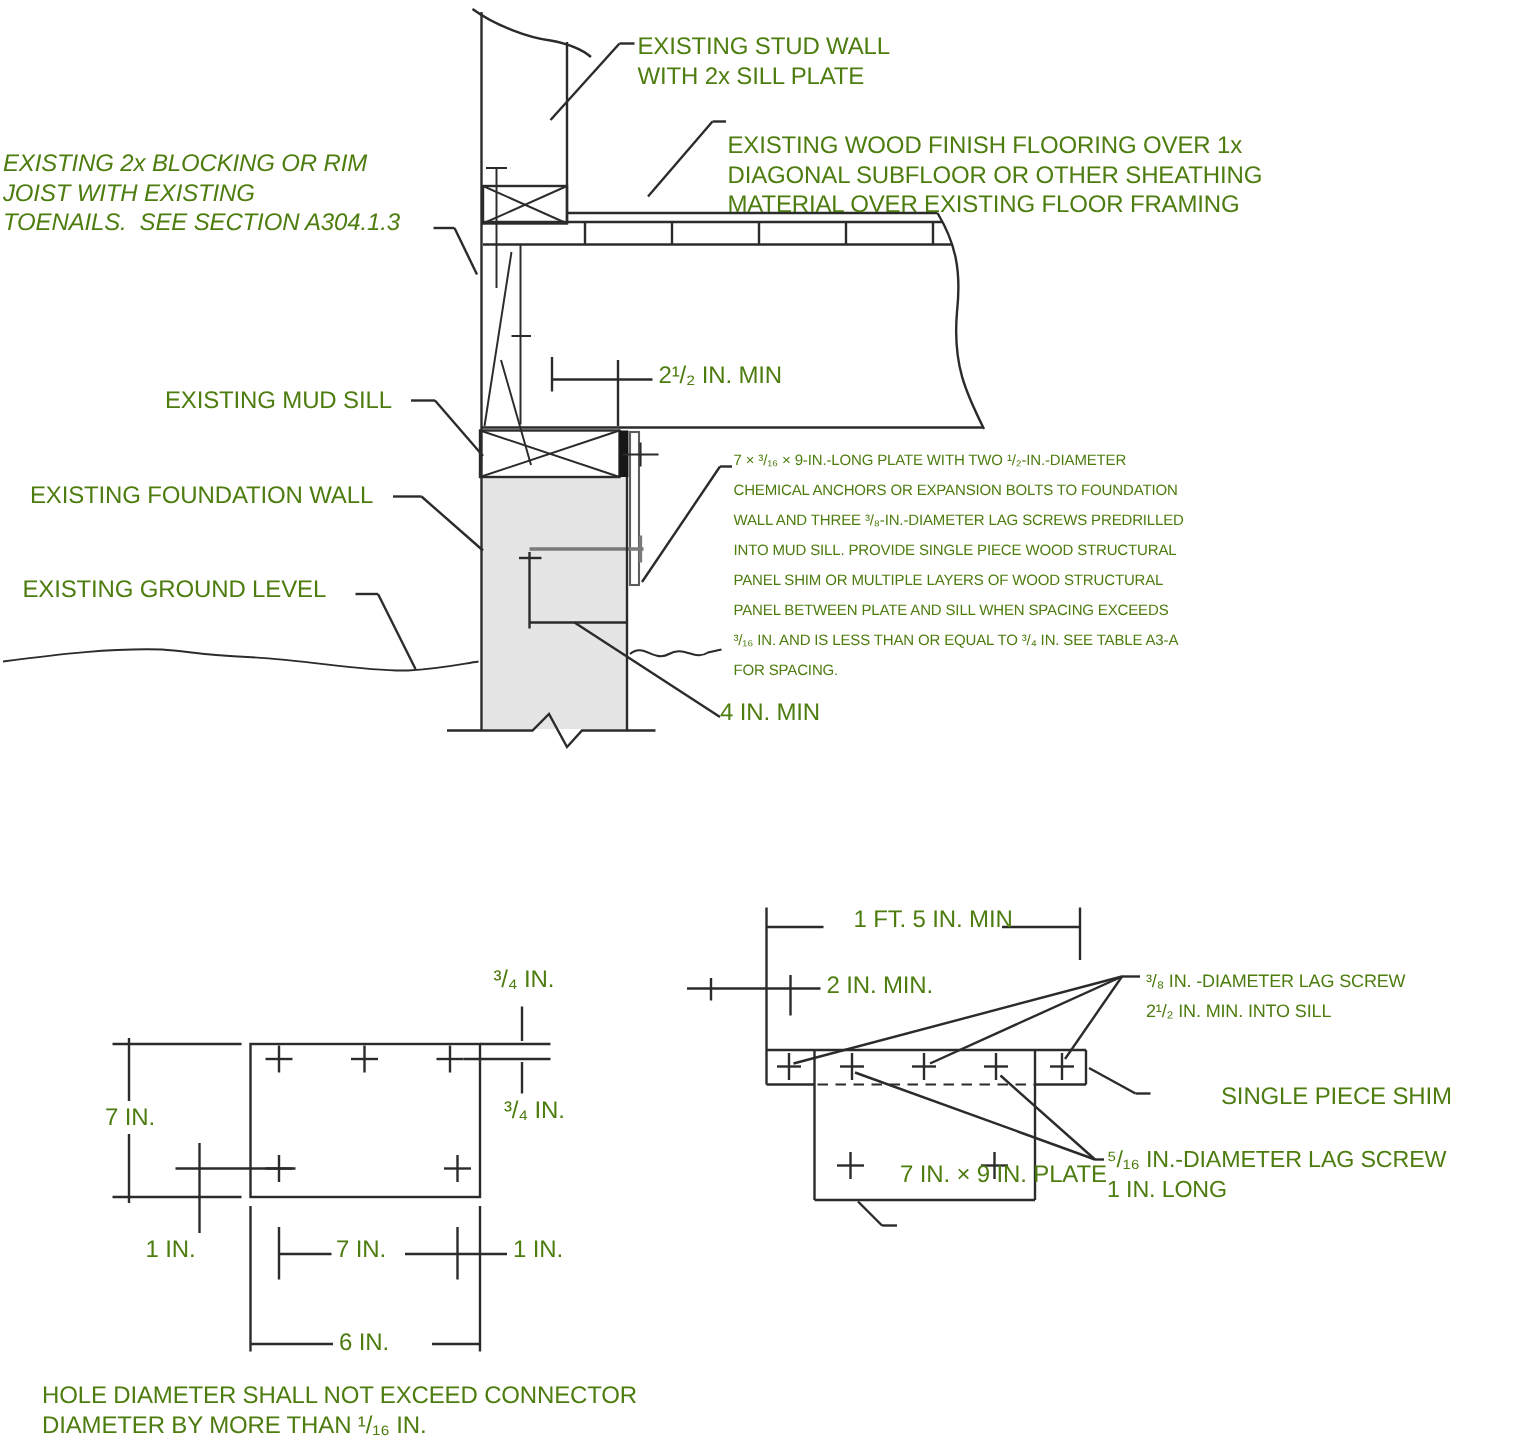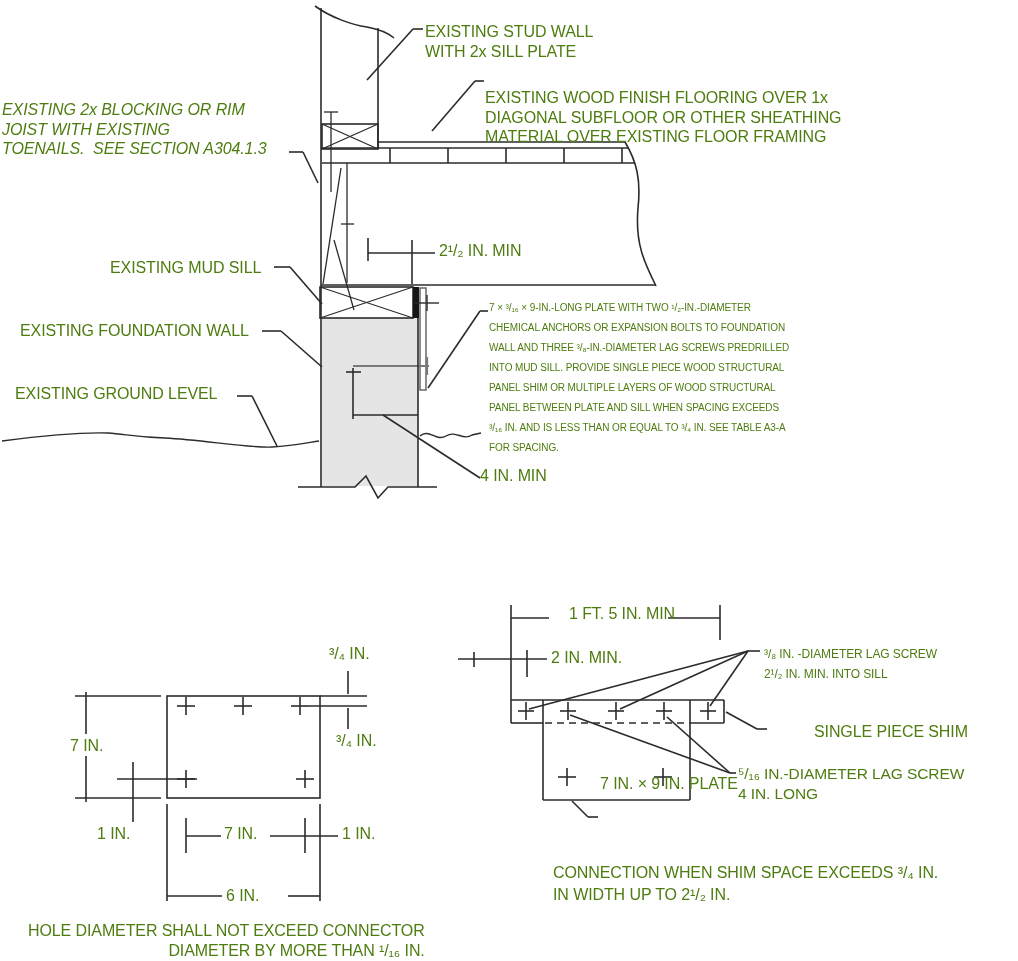--- a/index.html
+++ b/index.html
@@ -25,21 +25,21 @@
   .lbl-dim25{left:439px;top:241px;text-align:center;}
   .lbl-note{left:489px;top:298px;font-size:10px;line-height:20px;}
   .lbl-dim4{left:480px;top:466px;}
   .lbl-tq-top{left:329px;top:644px;}
   .lbl-tq-side{left:336px;top:731px;}
   .lbl-h7{left:70px;top:736px;}
   .lbl-1L{left:97px;top:824px;}
   .lbl-7b{left:224px;top:824px;}
   .lbl-1R{left:342px;top:824px;}
   .lbl-9b{left:226px;top:886px;}
-  .lbl-holenote{left:28px;top:921px;text-align:right;}
+  .lbl-holenote{left:28px;top:921px;}
   .lbl-len{left:552px;top:604px;margin-left:17px;}
   .lbl-2min{left:551px;top:648px;}
   .lbl-lag38{left:764px;top:644px;font-size:12px;line-height:20px;}
   .lbl-shim{left:770px;top:722px;margin-left:44px;}
   .lbl-lag516{left:738px;top:764px;font-size:15.5px;line-height:20px;}
   .lbl-plate{left:600px;top:774px;}
   .lbl-caption{left:553px;top:862px;line-height:22px;}
 </style>
 </head>
 <body>
@@ -269,18 +269,16 @@
   <div class="t lbl-9b">6 IN.</div>
   <div class="t lbl-holenote">HOLE DIAMETER SHALL NOT EXCEED CONNECTOR
 DIAMETER BY MORE THAN ¹/₁₆ IN.</div>
 
   <div class="t lbl-len">1 FT. 5 IN. MIN</div>
   <div class="t lbl-2min">2 IN. MIN.</div>
   <div class="t lbl-lag38">³/₈ IN. -DIAMETER LAG SCREW
 2¹/₂ IN. MIN. INTO SILL</div>
   <div class="t lbl-shim">SINGLE PIECE SHIM</div>
   <div class="t lbl-lag516">⁵/₁₆ IN.-DIAMETER LAG SCREW
-4 IN. LONG</div>
+1 IN. LONG</div>
   <div class="t lbl-plate">7 IN. × 9 IN. PLATE</div>
-  <div class="t lbl-caption">CONNECTION WHEN SHIM SPACE EXCEEDS ³/₄ IN.
-IN WIDTH UP TO 2¹/₂ IN.</div>
 
 </div>
 
 </body></html>

